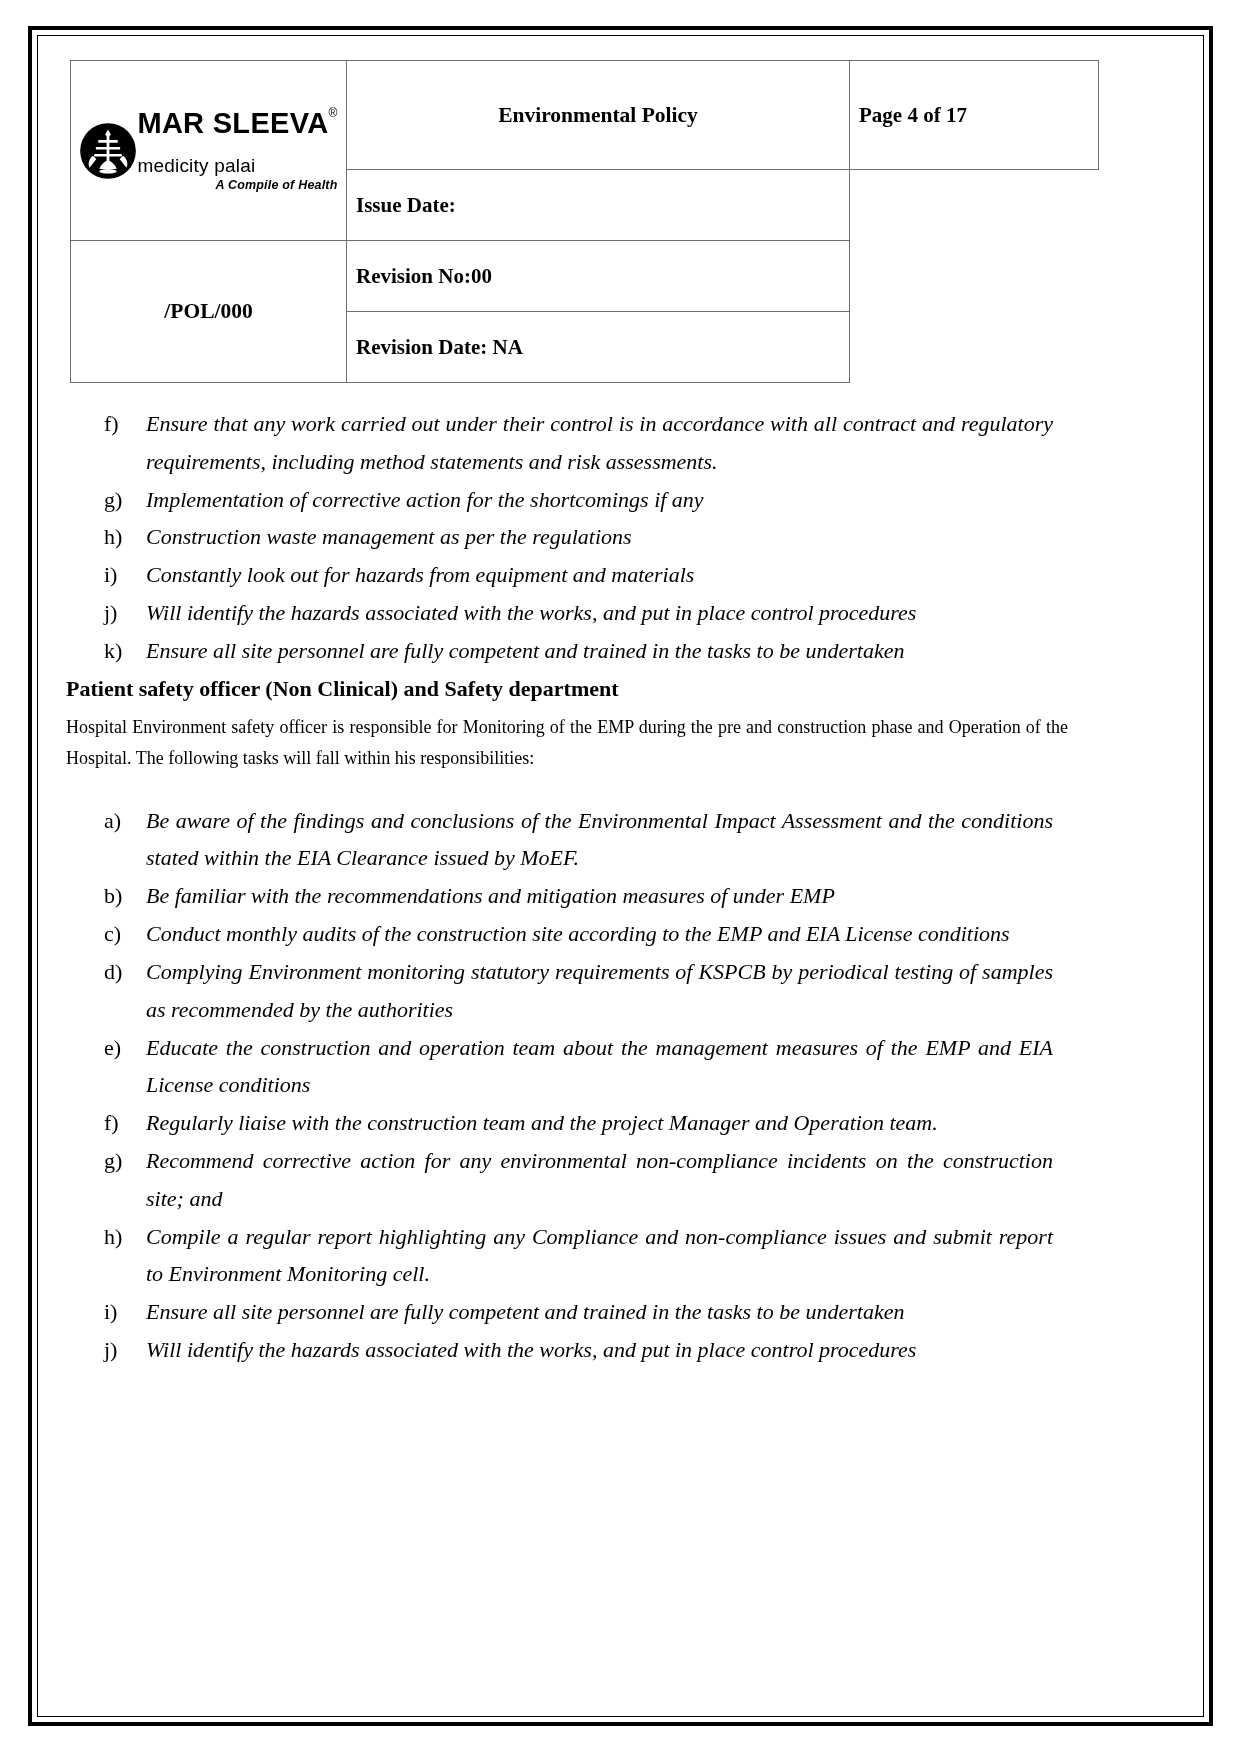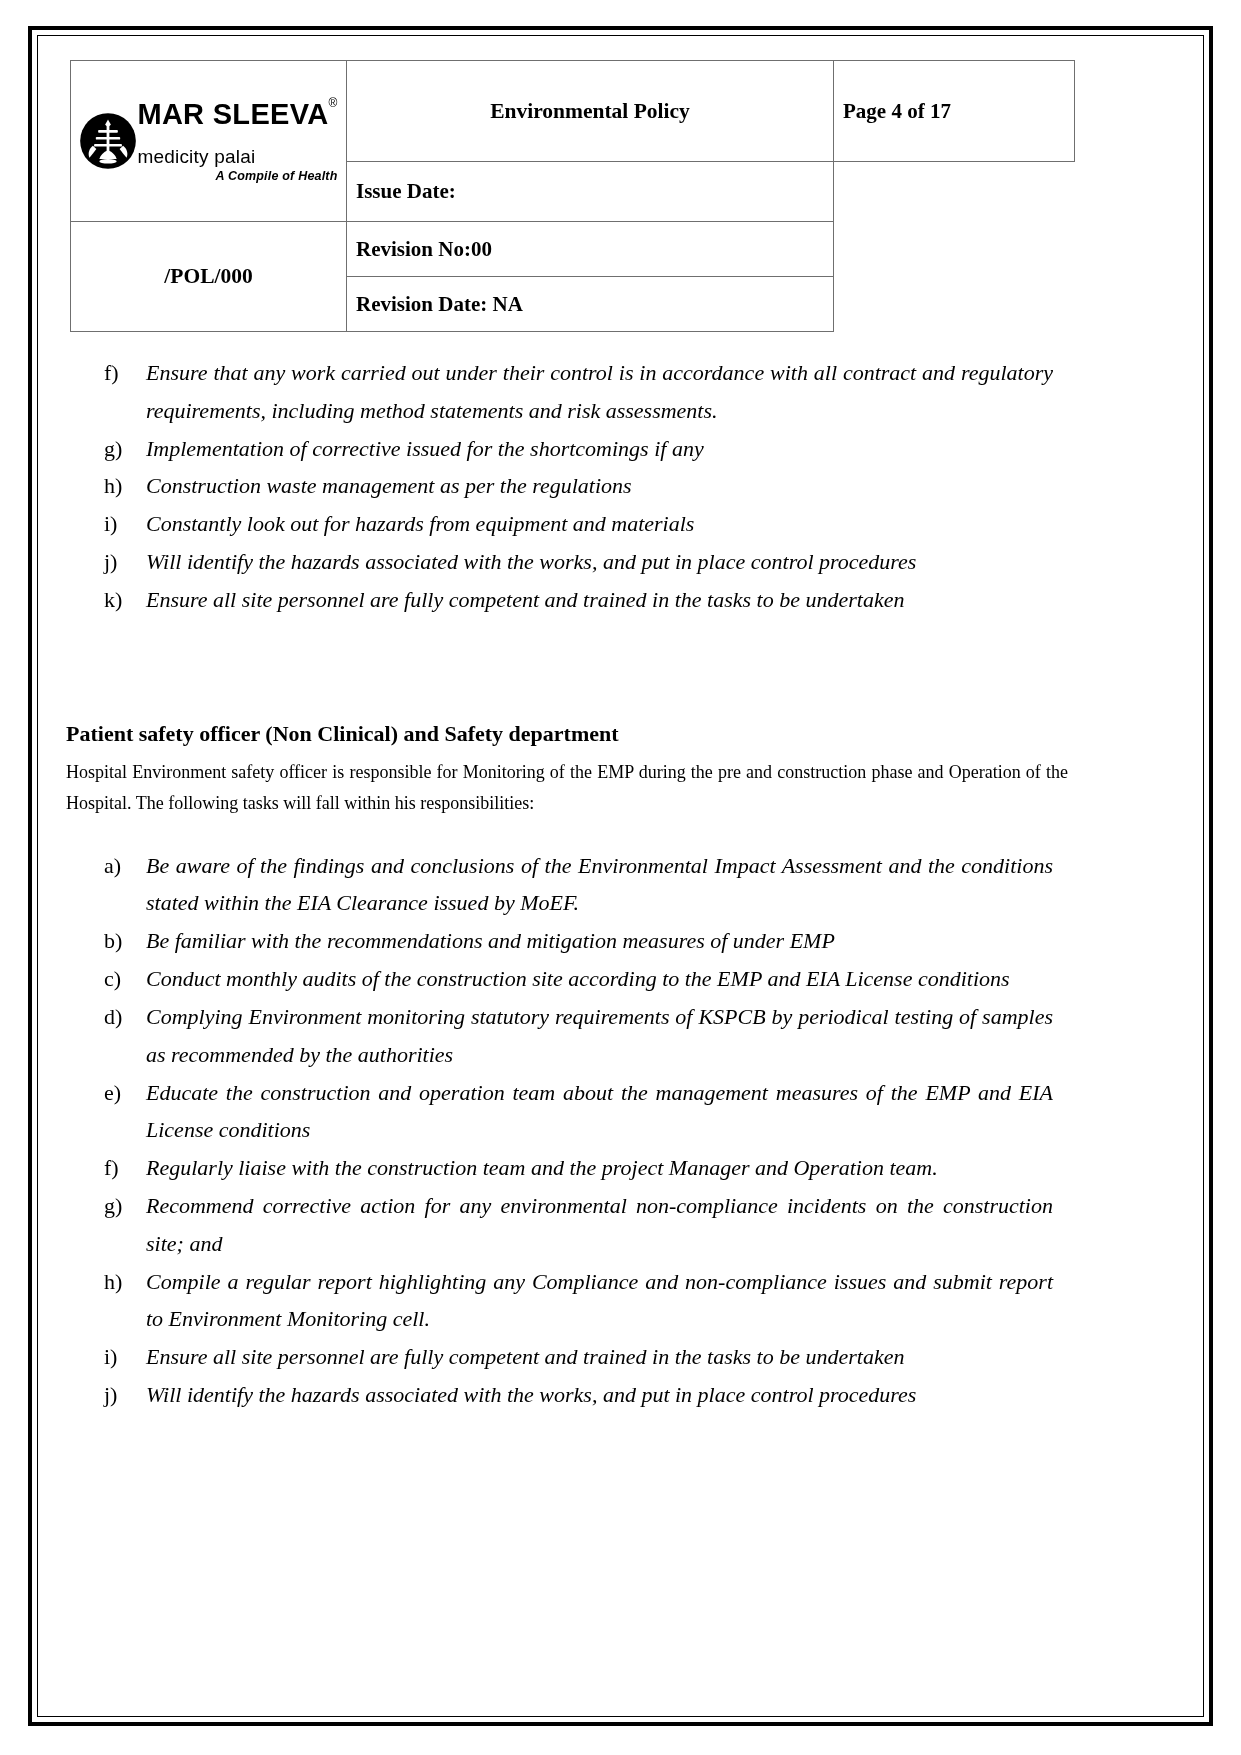--- a/index.html
+++ b/index.html
@@ -44,21 +44,21 @@
 
   
   table.header-table {
     border-collapse: collapse;
     width: 968px;
     margin-left: 4px;
     table-layout: fixed;
   }
   table.header-table td {
     border: 1.2px solid #6f6f6f;
-    padding: 8px;
+    padding: 16px;
     vertical-align: middle;
   }
   .logo-cell {
     width: 275px;
     height: 152px;
     text-align: center;
     padding: 4px 0 4px 0 !important;
   }
   .title-cell {
     width: 470px;
@@ -155,21 +155,20 @@
   }
   .list-block-1 {
     width: 1005px;
   }
   .list-block-2 {
     width: 1005px;
   }
   .section-heading {
     font-weight: bold;
     font-size: 22px;
-    margin-top: 96px;
     margin-bottom: 0;
   }
   .section-para {
     font-size: 18px;
     line-height: 1.72;
     text-align: justify;
     text-justify: inter-word;
     width: 1002px;
     margin-top: 4px;
   }
@@ -234,21 +233,21 @@
 
   <div class="body-area">
 
     <ol class="alpha-list list-block-1">
       <li>
         <span class="marker">f)</span>
         <span class="item-text">Ensure that any work carried out under their control is in accordance with all contract and regulatory requirements, including method statements and risk assessments.</span>
       </li>
       <li>
         <span class="marker">g)</span>
-        <span class="item-text">Implementation of corrective issued for the shortcomings if any</span>
+        <span class="item-text">Implementation of corrective action for the shortcomings if any</span>
       </li>
       <li>
         <span class="marker">h)</span>
         <span class="item-text">Construction waste management as per the regulations</span>
       </li>
       <li>
         <span class="marker">i)</span>
         <span class="item-text">Constantly look out for hazards from equipment and materials</span>
       </li>
       <li>

